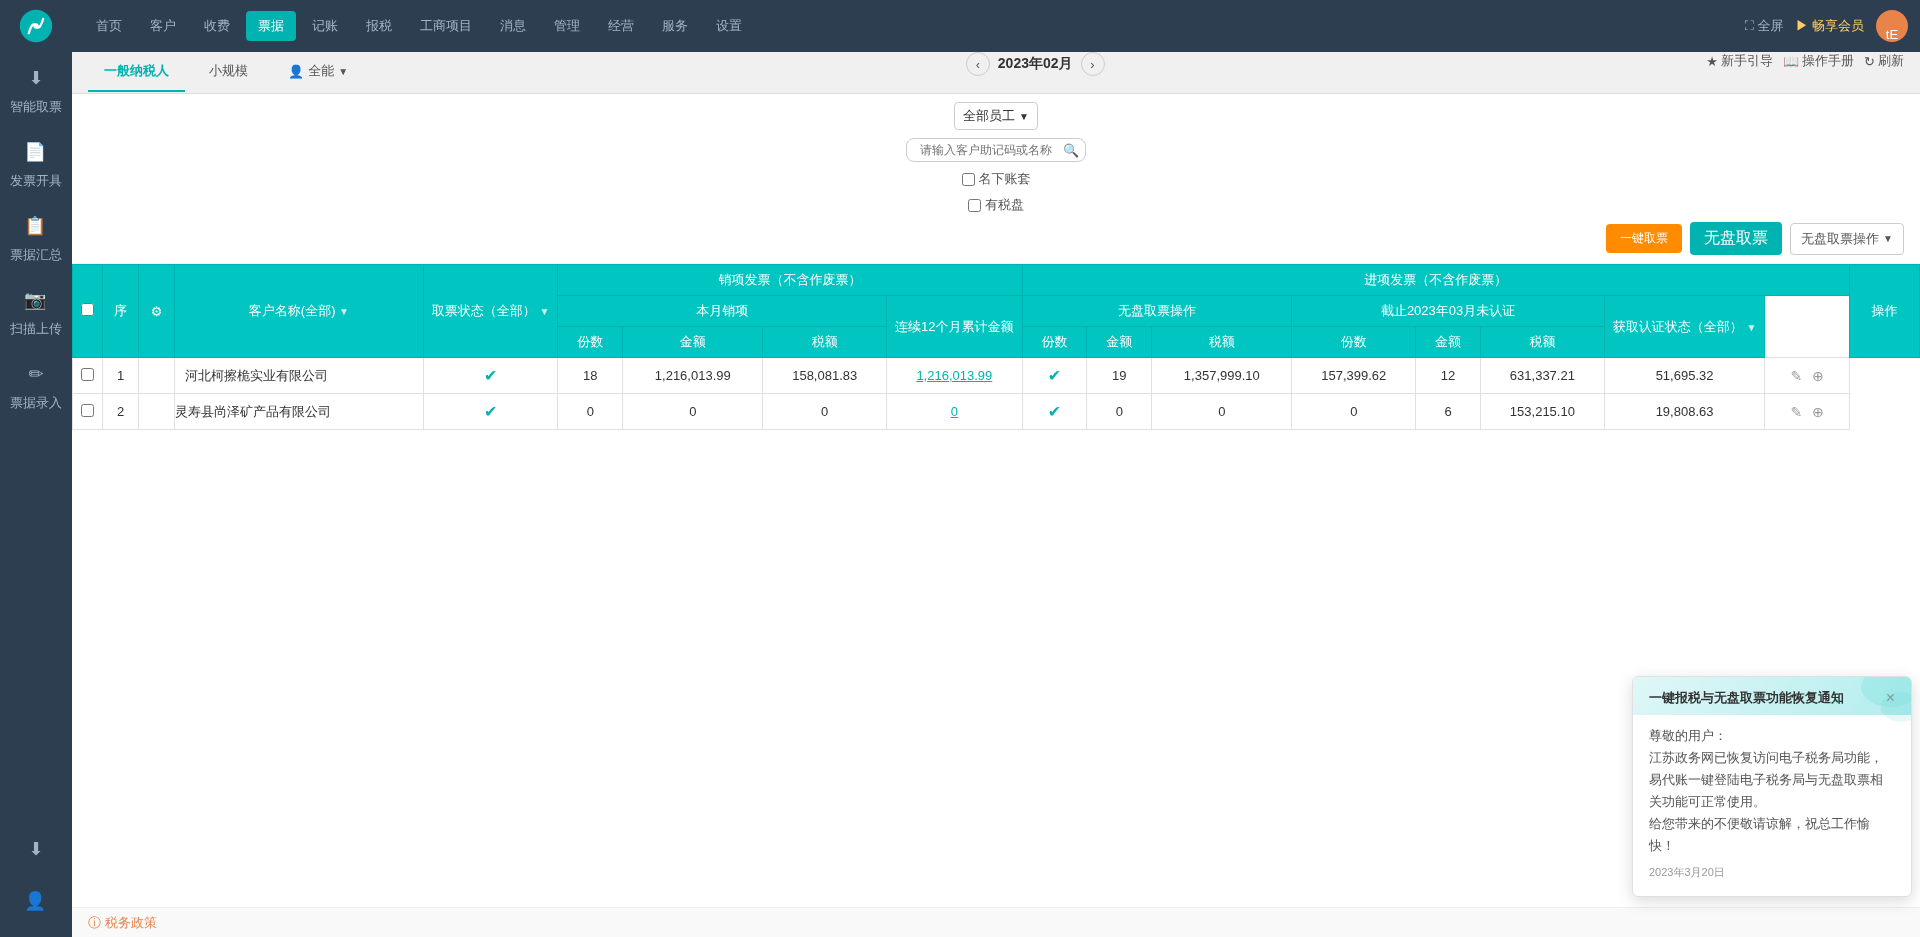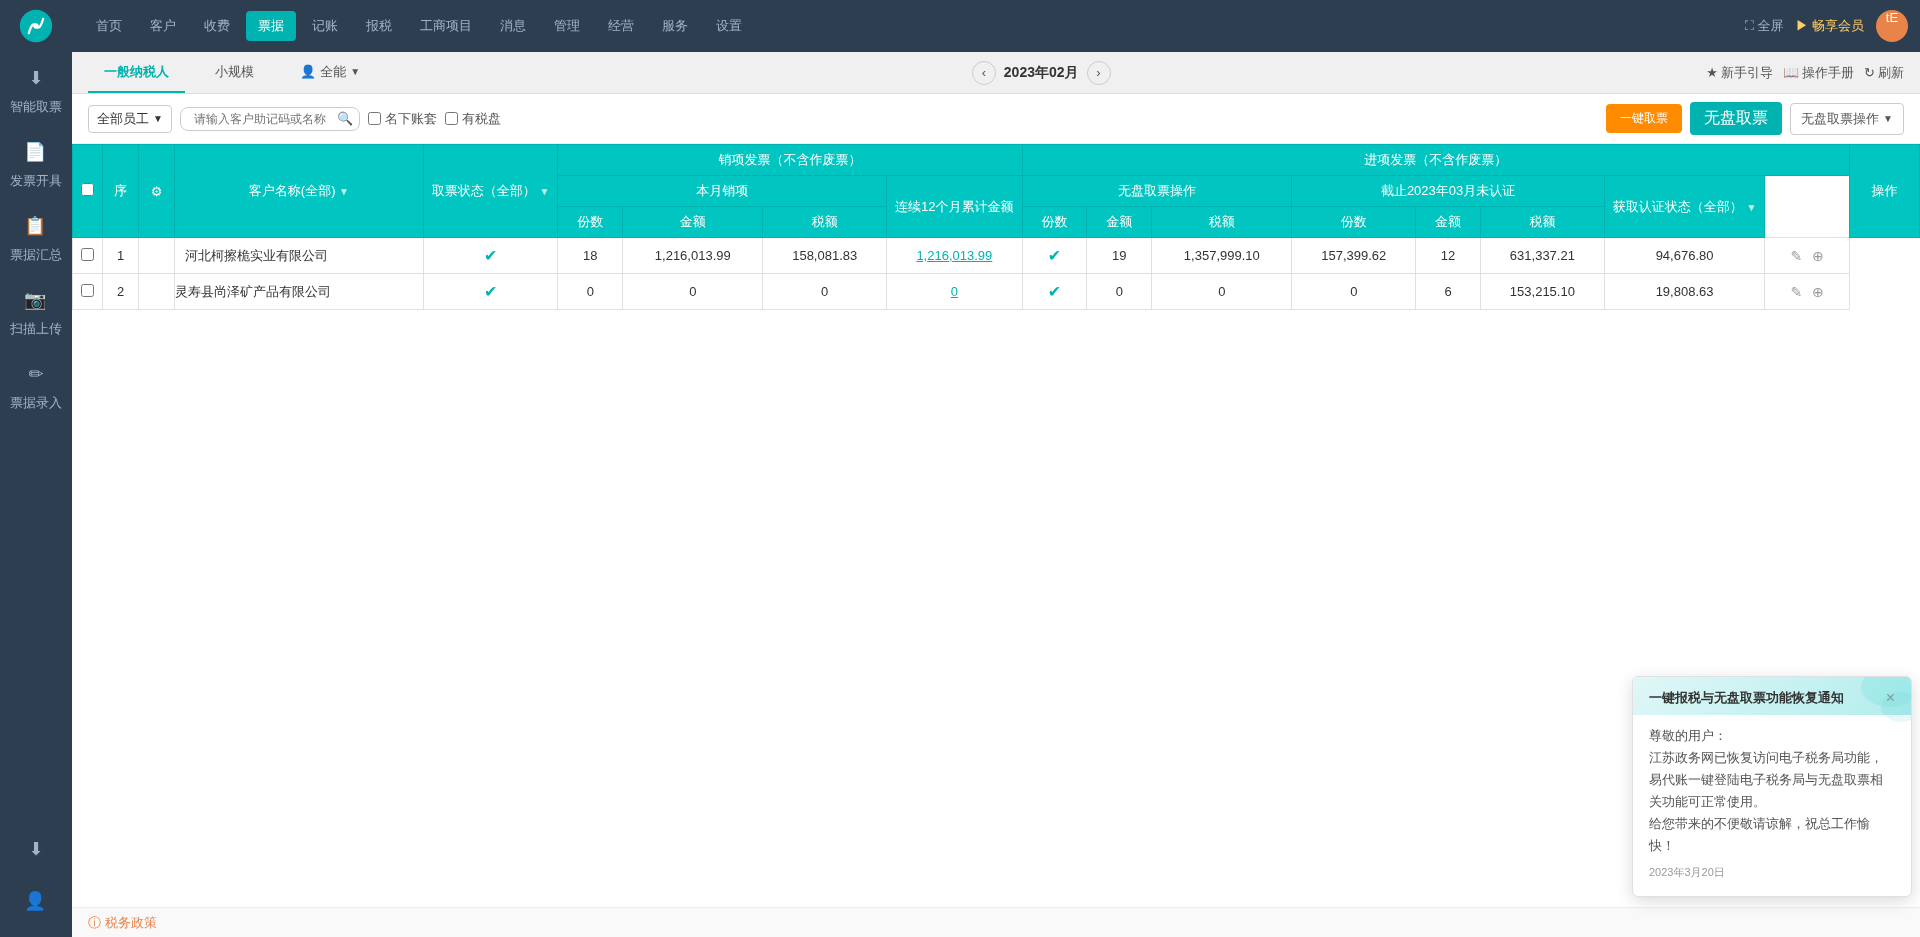--- a/index.html
+++ b/index.html
@@ -86,44 +86,44 @@
       align-items: center;
       gap: 12px;
       color: #a0b4c8;
       font-size: 12px;
     }
     .topnav-right span { cursor: pointer; }
     .avatar {
       width: 32px; height: 32px;
       border-radius: 50%;
       background: #e8834a;
-      display: flex; align-items: flex-start; justify-content: center;
+      display: flex; align-items: flex-end; justify-content: center;
       color: #fff; font-size: 14px;
       cursor: pointer;
     }
 
     
     .content {
       flex: 1;
       display: flex;
       flex-direction: column;
       overflow: hidden;
       background: #fff;
     }
 
     
     .tabbar {
       background: #f0f0f0;
       border-bottom: 1px solid #ddd;
       display: flex;
-      align-items: center;
+      align-items: flex-start;
       padding: 0 16px;
       height: 42px;
       flex-shrink: 0;
-      gap: 14px;
+      gap: 8px;
     }
     .tab-item {
       padding: 10px 16px;
       cursor: pointer;
       color: #555;
       font-size: 13px;
       border-bottom: 2px solid transparent;
       white-space: nowrap;
       display: flex; align-items: center; gap: 4px;
     }
@@ -163,20 +163,21 @@
 
     
     .toolbar {
       background: #fff;
       padding: 8px 16px;
       display: flex;
       align-items: center;
       gap: 8px;
       border-bottom: 1px solid #eee;
       flex-shrink: 0;
+      flex-direction: column;
     }
     .filter-select {
       display: flex;
       align-items: center;
       border: 1px solid #ccc;
       border-radius: 4px;
       padding: 4px 8px;
       gap: 4px;
       cursor: pointer;
       font-size: 12px;
@@ -537,21 +538,21 @@
       <td>18</td>
       <td>1,216,013.99</td>
       <td>158,081.83</td>
       <td><span class="td-link">1,216,013.99</span></td>
       <td><span class="check-icon">✔</span></td>
       <td>19</td>
       <td>1,357,999.10</td>
       <td>157,399.62</td>
       <td>12</td>
       <td>631,337.21</td>
-      <td>94,676.80</td>
+      <td>51,695.32</td>
       <td>
         <span class="action-icon">✎</span>
         <span class="action-icon">⊕</span>
       </td>
     </tr>
             <tr>
       <td><input type="checkbox" style=""></td>
       <td>2</td>
       <td></td>
       <td style="text-align:left; padding-left:0;">灵寿县尚泽矿产品有限公司</td>

